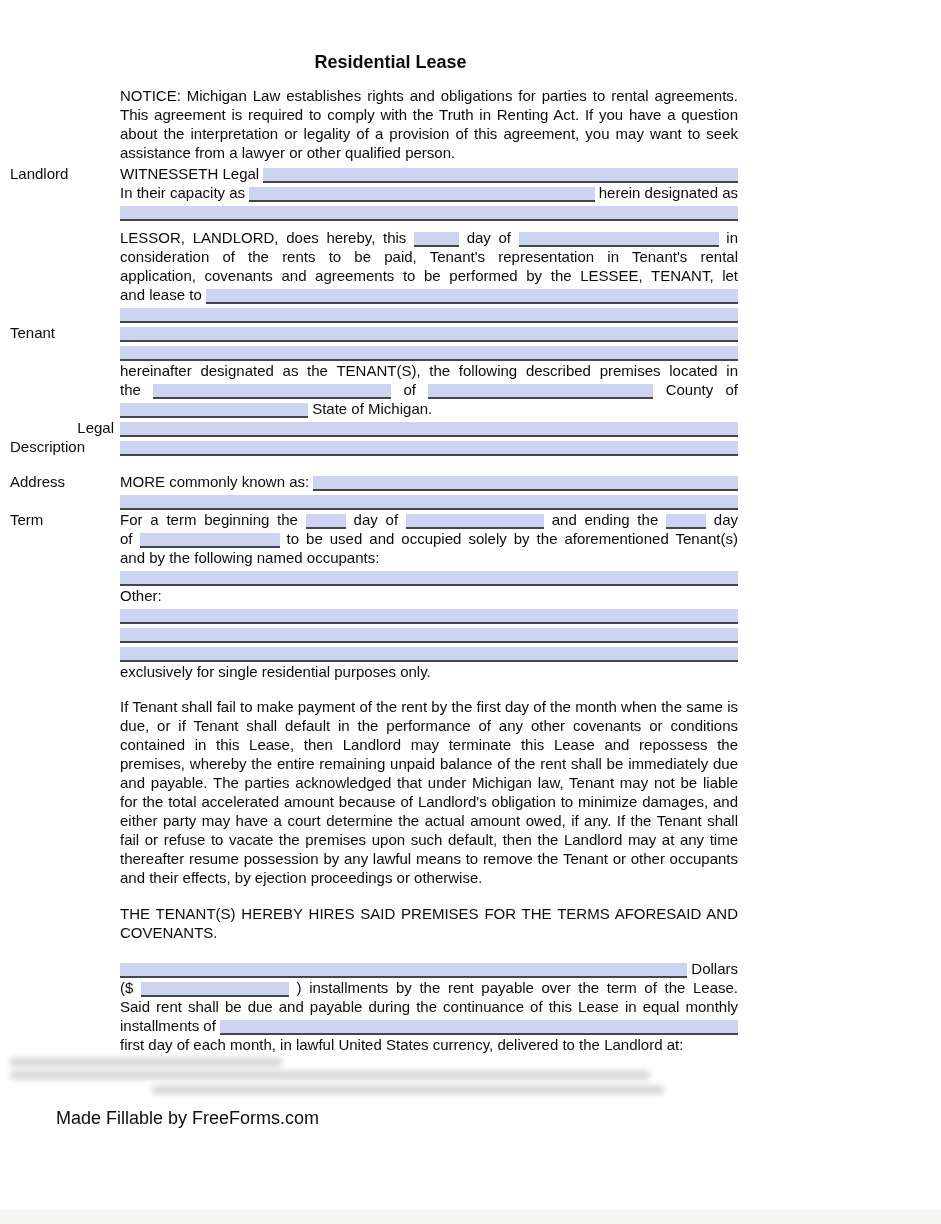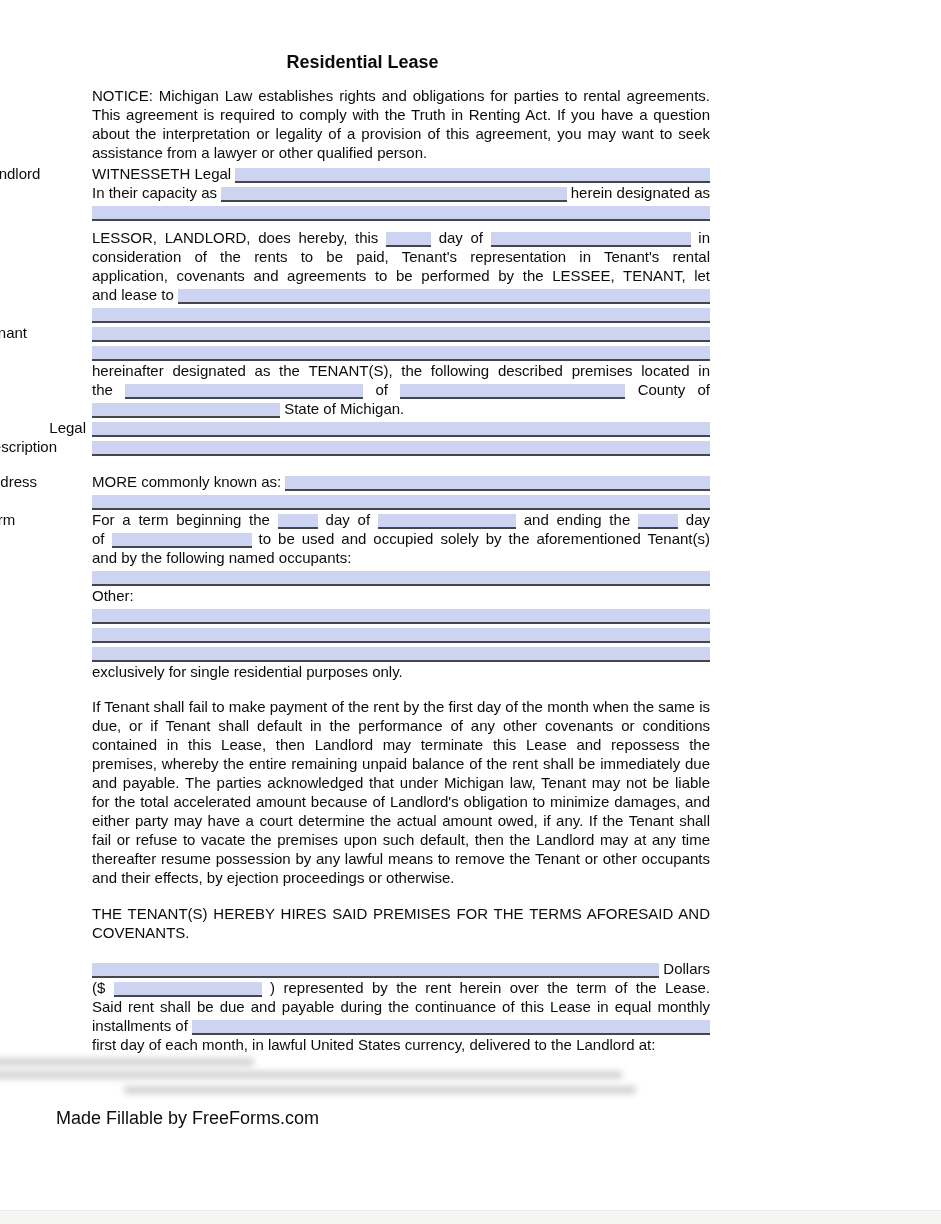--- a/index.html
+++ b/index.html
@@ -1,21 +1,21 @@
 <!DOCTYPE html>
 <html><head>
 <meta charset="utf-8">
 <style>
   html,body{margin:0;padding:0;}
   body{
     width:941px;height:1224px;background:#ffffff;overflow:hidden;
     font-family:"Liberation Sans","DejaVu Sans",sans-serif;color:#0c0c0c;
     position:relative;
   }
-  #doc{padding-left:92px;width:618px;}
+  #doc{padding-left:120px;width:618px;}
   .title{
     width:941px;margin-left:-200px;text-align:center;
     font-weight:bold;font-size:18px;line-height:20px;height:20px;
   }
   .para{font-size:15px;line-height:19px;text-align:justify;width:618px;}
   .row{position:relative;height:19px;line-height:19px;font-size:15px;width:618px;}
   .row.flex{display:flex;align-items:baseline;}
   .row.flex .txt{white-space:pre;}
   .row.justify{text-align:justify;text-align-last:justify;}
   .row.left{text-align:left;}
@@ -118,21 +118,21 @@
     <div class="row left"><span class="txt">exclusively for single residential purposes only.</span></div>
     <div class="gap" style="height: 16px;"></div>
     <div class="para">If Tenant shall fail to make payment of the rent by the first day of the month when the same is due, or if Tenant shall default in the performance of any other covenants or conditions contained in this Lease, then Landlord may terminate this Lease and repossess the premises, whereby the entire remaining unpaid balance of the rent shall be immediately due and payable. The parties acknowledged that under Michigan law, Tenant may not be liable for the total accelerated amount because of Landlord's obligation to minimize damages, and either party may have a court determine the actual amount owed, if any. If the Tenant shall fail or refuse to vacate the premises upon such default, then the Landlord may at any time thereafter resume possession by any lawful means to remove the Tenant or other occupants and their effects, by ejection proceedings or otherwise.</div>
     <div class="gap" style="height: 17px;"></div>
     <div class="para">THE TENANT(S) HEREBY HIRES SAID PREMISES FOR THE TERMS AFORESAID AND COVENANTS.</div>
     <div class="gap" style="height: 17px;"></div>
     <div class="row flex">
       <span class="blank grow"></span>
       <span class="txt"> Dollars</span>
     </div>
-    <div class="row justify"><span class="txt">($ </span><span class="blank" style="width: 148px;"></span><span class="txt"> ) represented by the rent herein over the term of the Lease.</span></div>
+    <div class="row justify"><span class="txt">($ </span><span class="blank" style="width: 148px;"></span><span class="txt"> ) installments by the rent payable over the term of the Lease.</span></div>
     <div class="row justify"><span class="txt">Said rent shall be due and payable during the continuance of this Lease in equal monthly</span></div>
     <div class="row flex">
       <span class="txt">installments of </span>
       <span class="blank grow"></span>
     </div>
     <div class="row left"><span class="txt">first day of each month, in lawful United States currency, delivered to the Landlord at:</span></div>
     <div class="blurwrap">
       <div class="smudge" style="left: 0px; top: 4px; width: 272px; height: 8px;"></div>
       <div class="smudge" style="left: 0px; top: 17px; width: 640px; height: 8px;"></div>
       <div class="smudge" style="left: 142px; top: 32px; width: 512px; height: 8px;"></div>

